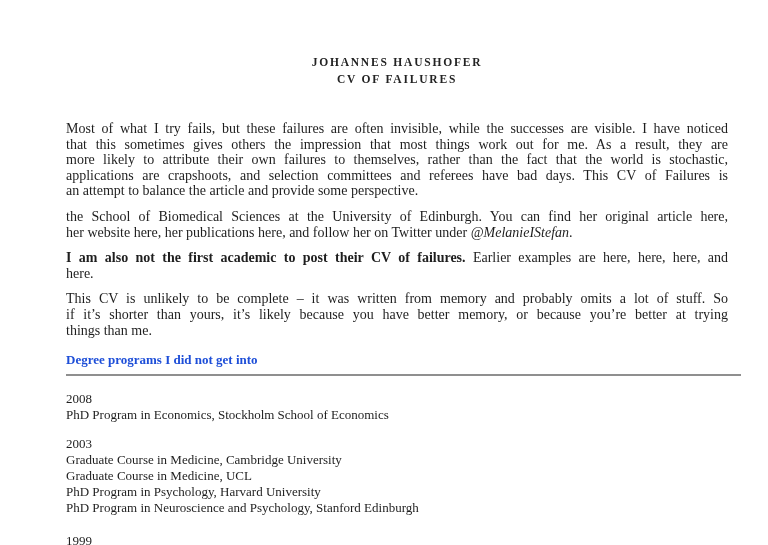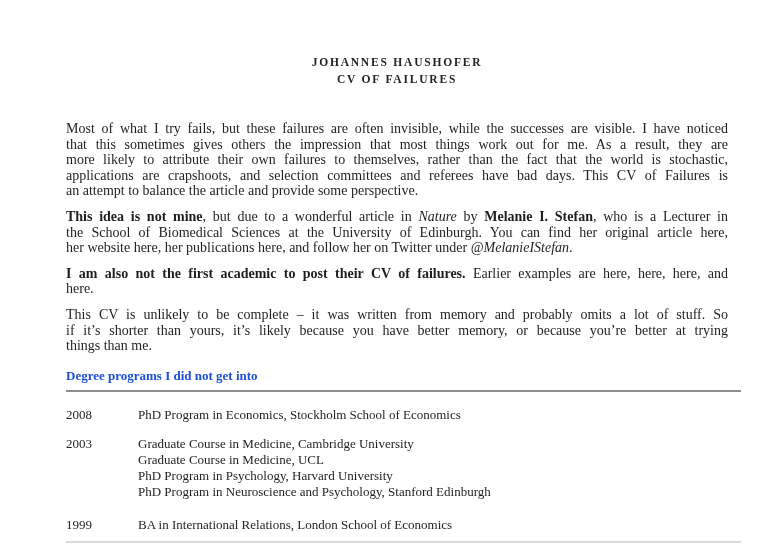--- a/index.html
+++ b/index.html
@@ -42,21 +42,21 @@
   .rule {
     margin-top: 6px;
     width: 675px;
     height: 2px;
   }
   .cv-table {
     margin-top: 15px;
     font-size: 13px;
     line-height: 16px;
   }
-  .entry { display: flex; margin-bottom: 13px; }
+  .entry { display: flex; margin-bottom: 13px; flex-direction: column; }
   .entry:last-child { margin-bottom: 0; margin-top: 17px; }
   .year { width: 72px; flex-shrink: 0; }
   .items { flex: 1; }
   .faint-rule {
     margin-top: 8px;
     width: 675px;
     height: 2px;
   }
 </style>
 </head>
@@ -70,21 +70,20 @@
 
   <div class="intro">
       <div class="para">
         <div class="pline"><span>Most of what I try fails, but these failures are often invisible, while the successes are visible. I have noticed</span></div>
         <div class="pline"><span>that this sometimes gives others the impression that most things work out for me. As a result, they are</span></div>
         <div class="pline"><span>more likely to attribute their own failures to themselves, rather than the fact that the world is stochastic,</span></div>
         <div class="pline"><span>applications are crapshoots, and selection committees and referees have bad days. This CV of Failures is</span></div>
         <div class="pline last"><span>an attempt to balance the article and provide some perspective.</span></div>
       </div>
       <div class="para">
-        <div class="pline"><span class="b">This idea is not mine</span><span>, but due to a wonderful article in </span><span class="i">Nature</span><span> by </span><span class="b">Melanie I. Stefan</span><span>, who is a Lecturer in</span></div>
         <div class="pline"><span>the School of Biomedical Sciences at the University of Edinburgh. You can find her original article here,</span></div>
         <div class="pline last"><span>her website here, her publications here, and follow her on Twitter under </span><span class="i">@MelanieIStefan</span><span>.</span></div>
       </div>
       <div class="para">
         <div class="pline"><span class="b">I am also not the first academic to post their CV of failures.</span><span> Earlier examples are here, here, here, and</span></div>
         <div class="pline last"><span>here.</span></div>
       </div>
       <div class="para">
         <div class="pline"><span>This CV is unlikely to be complete – it was written from memory and probably omits a lot of stuff. So</span></div>
         <div class="pline"><span>if it’s shorter than yours, it’s likely because you have better memory, or because you’re better at trying</span></div>

